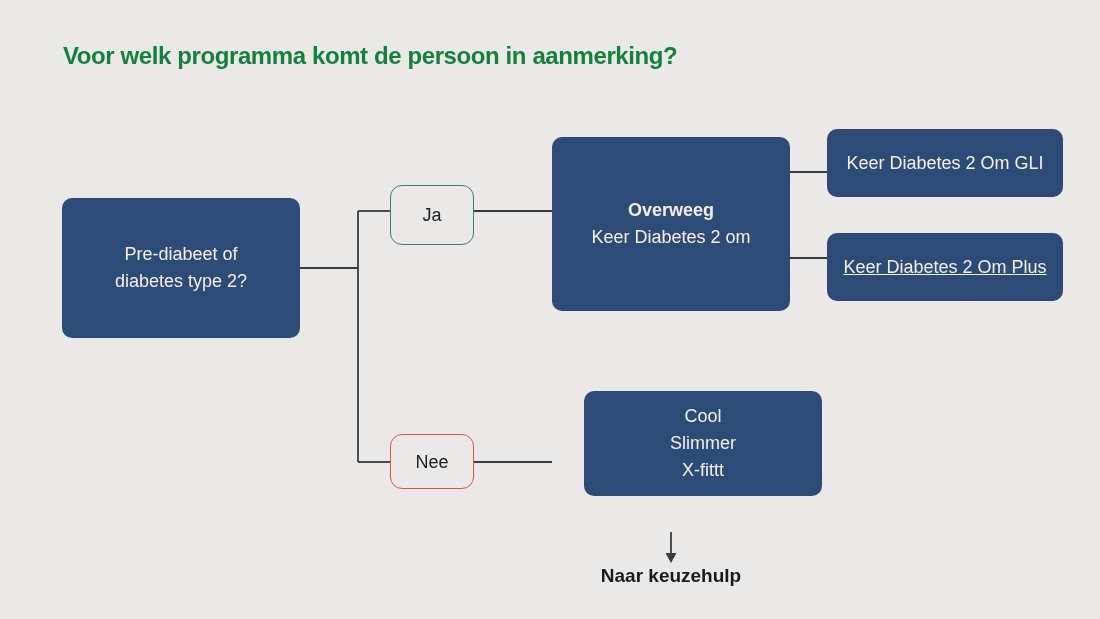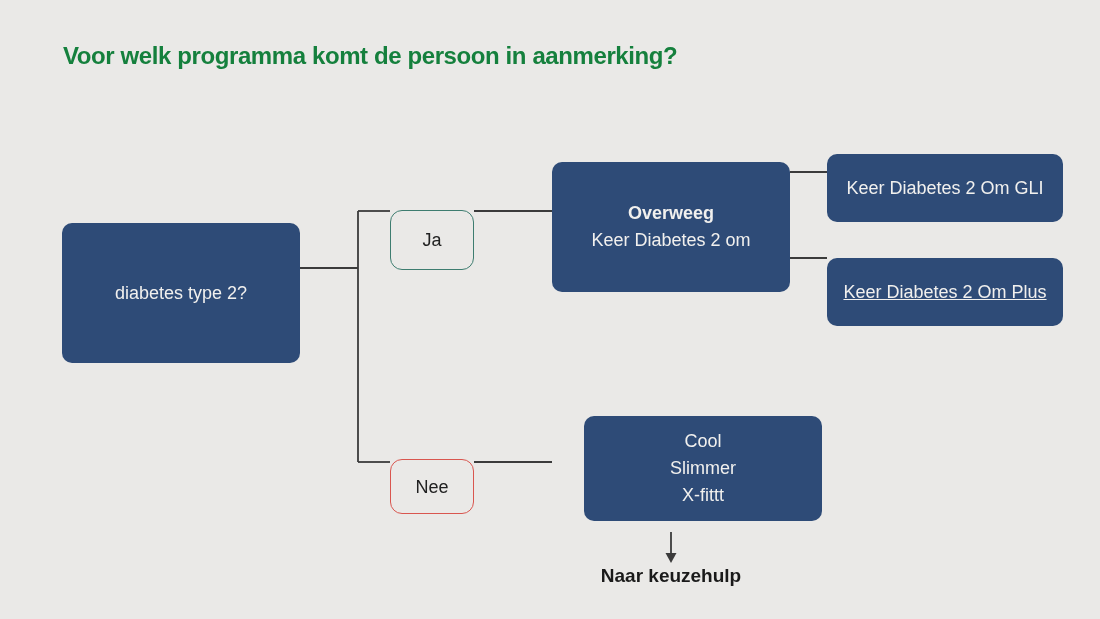--- a/index.html
+++ b/index.html
@@ -35,21 +35,20 @@
   }
   .node {
     position: absolute;
     box-sizing: border-box;
     display: flex;
     flex-direction: column;
     align-items: center;
     justify-content: center;
     text-align: right;
     z-index: 1;
-    margin-top: 25px;
   }
   .node.blue {
     background: #2E4B77;
     color: #F1F0EE;
     border-radius: 10px;
     font-size: 18px;
     line-height: 27px;
   }
   .node.pill {
     background: #EAE9E7;
@@ -57,21 +56,21 @@
     border-radius: 12px;
     font-size: 18px;
     line-height: 22px;
   }
   .pill.yes  { border: 1.7px solid #3E7D70; }
   .pill.no   { border: 1.7px solid #D9564F; }
 
   .node-question  { left: 62px;  top: 198px; width: 238px; height: 140px; }
   .branch-ja      { left: 390px; top: 185px; width: 84px;  height: 60px;  }
   .branch-nee     { left: 390px; top: 434px; width: 84px;  height: 55px;  }
-  .node-overweeg  { left: 552px; top: 137px; width: 238px; height: 130px; }
+  .node-overweeg  { left: 552px; top: 137px; width: 238px; height: 174px; }
   .node-programs  { left: 584px; top: 391px; width: 238px; height: 105px; }
   .node-gli       { left: 827px; top: 129px; width: 236px; height: 68px;  }
   .node-plus      { left: 827px; top: 233px; width: 236px; height: 68px; text-decoration: underline;  }
 
   .bold-line { font-weight: bold; }
 
   .outcome-label {
     position: absolute;
     left: 541px;
     top: 565px;
@@ -109,20 +108,21 @@
 
       <path d="M671 532 V556"></path>
     </g>
 
     <path fill="#3B3B3B" d="M671 563 L665.5 553 L676.5 553 Z"></path>
   </svg>
 
   <h1 class="page-title">Voor welk programma komt de persoon in aanmerking?</h1>
 
   <div class="node blue node-question">
+    <div>Pre-diabeet of</div>
     <div>diabetes type 2?</div>
   </div>
 
   <div class="node pill yes branch-ja">
     <span>Ja</span>
   </div>
 
   <div class="node pill no branch-nee">
     <span>Nee</span>
   </div>

